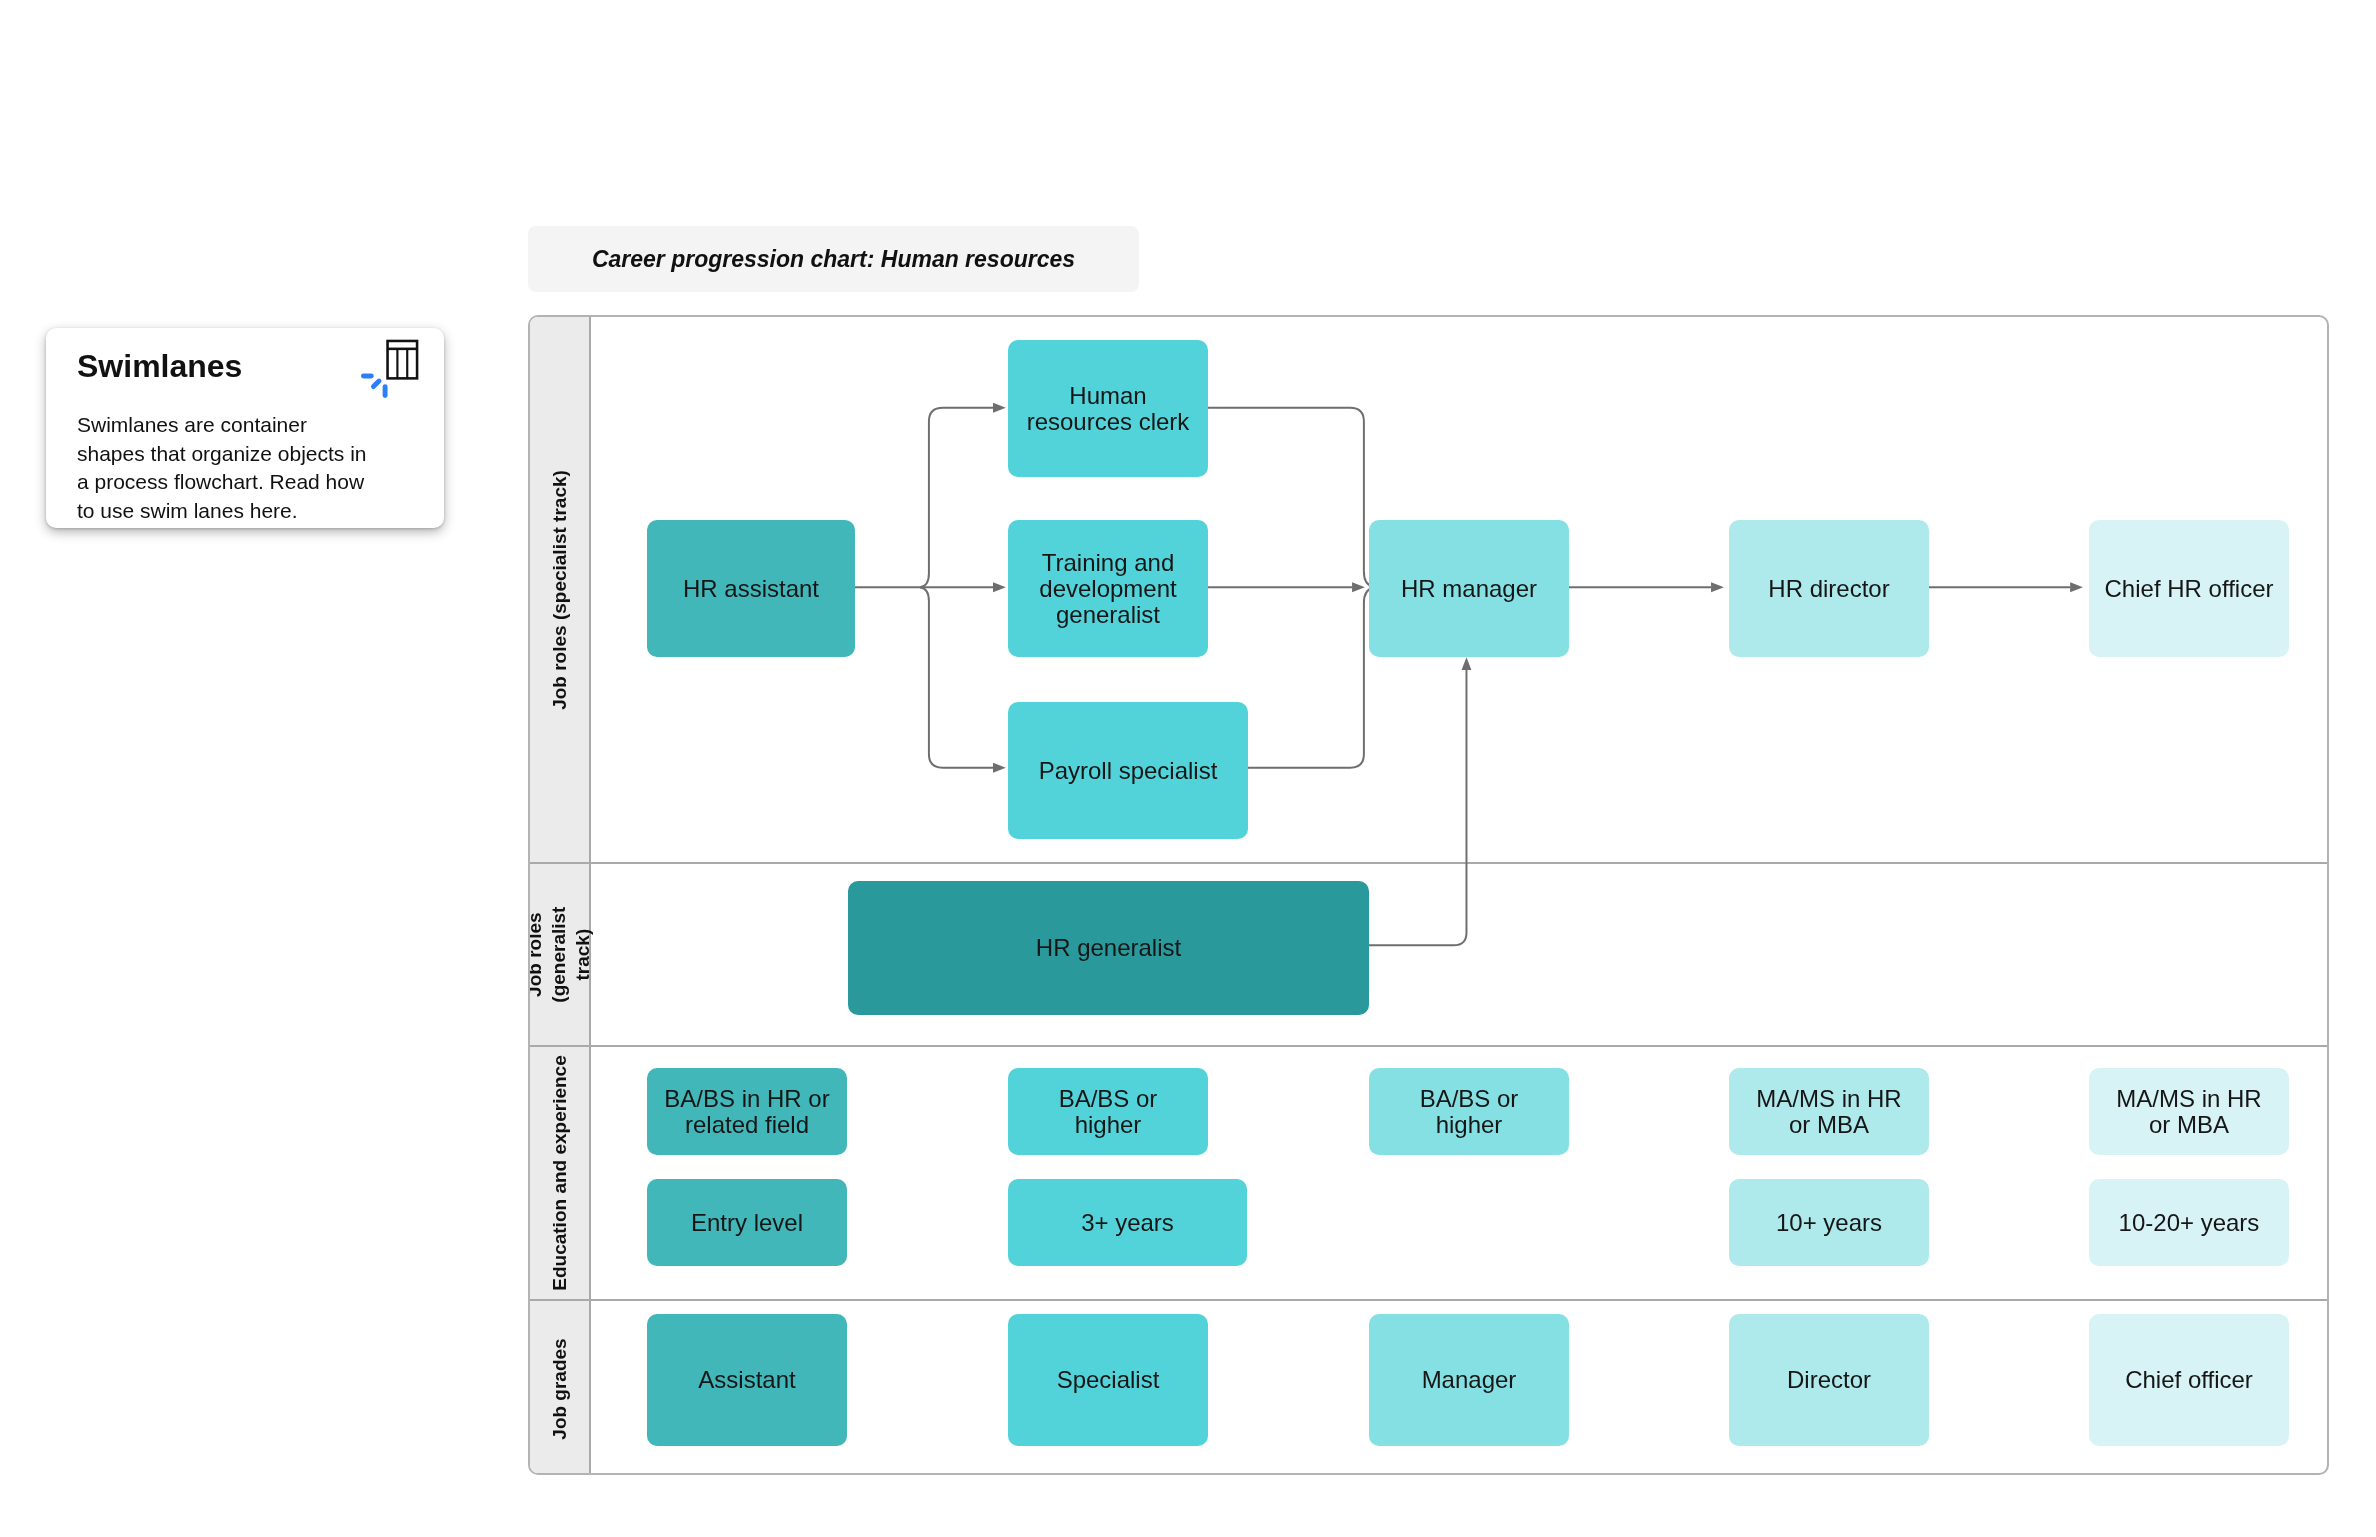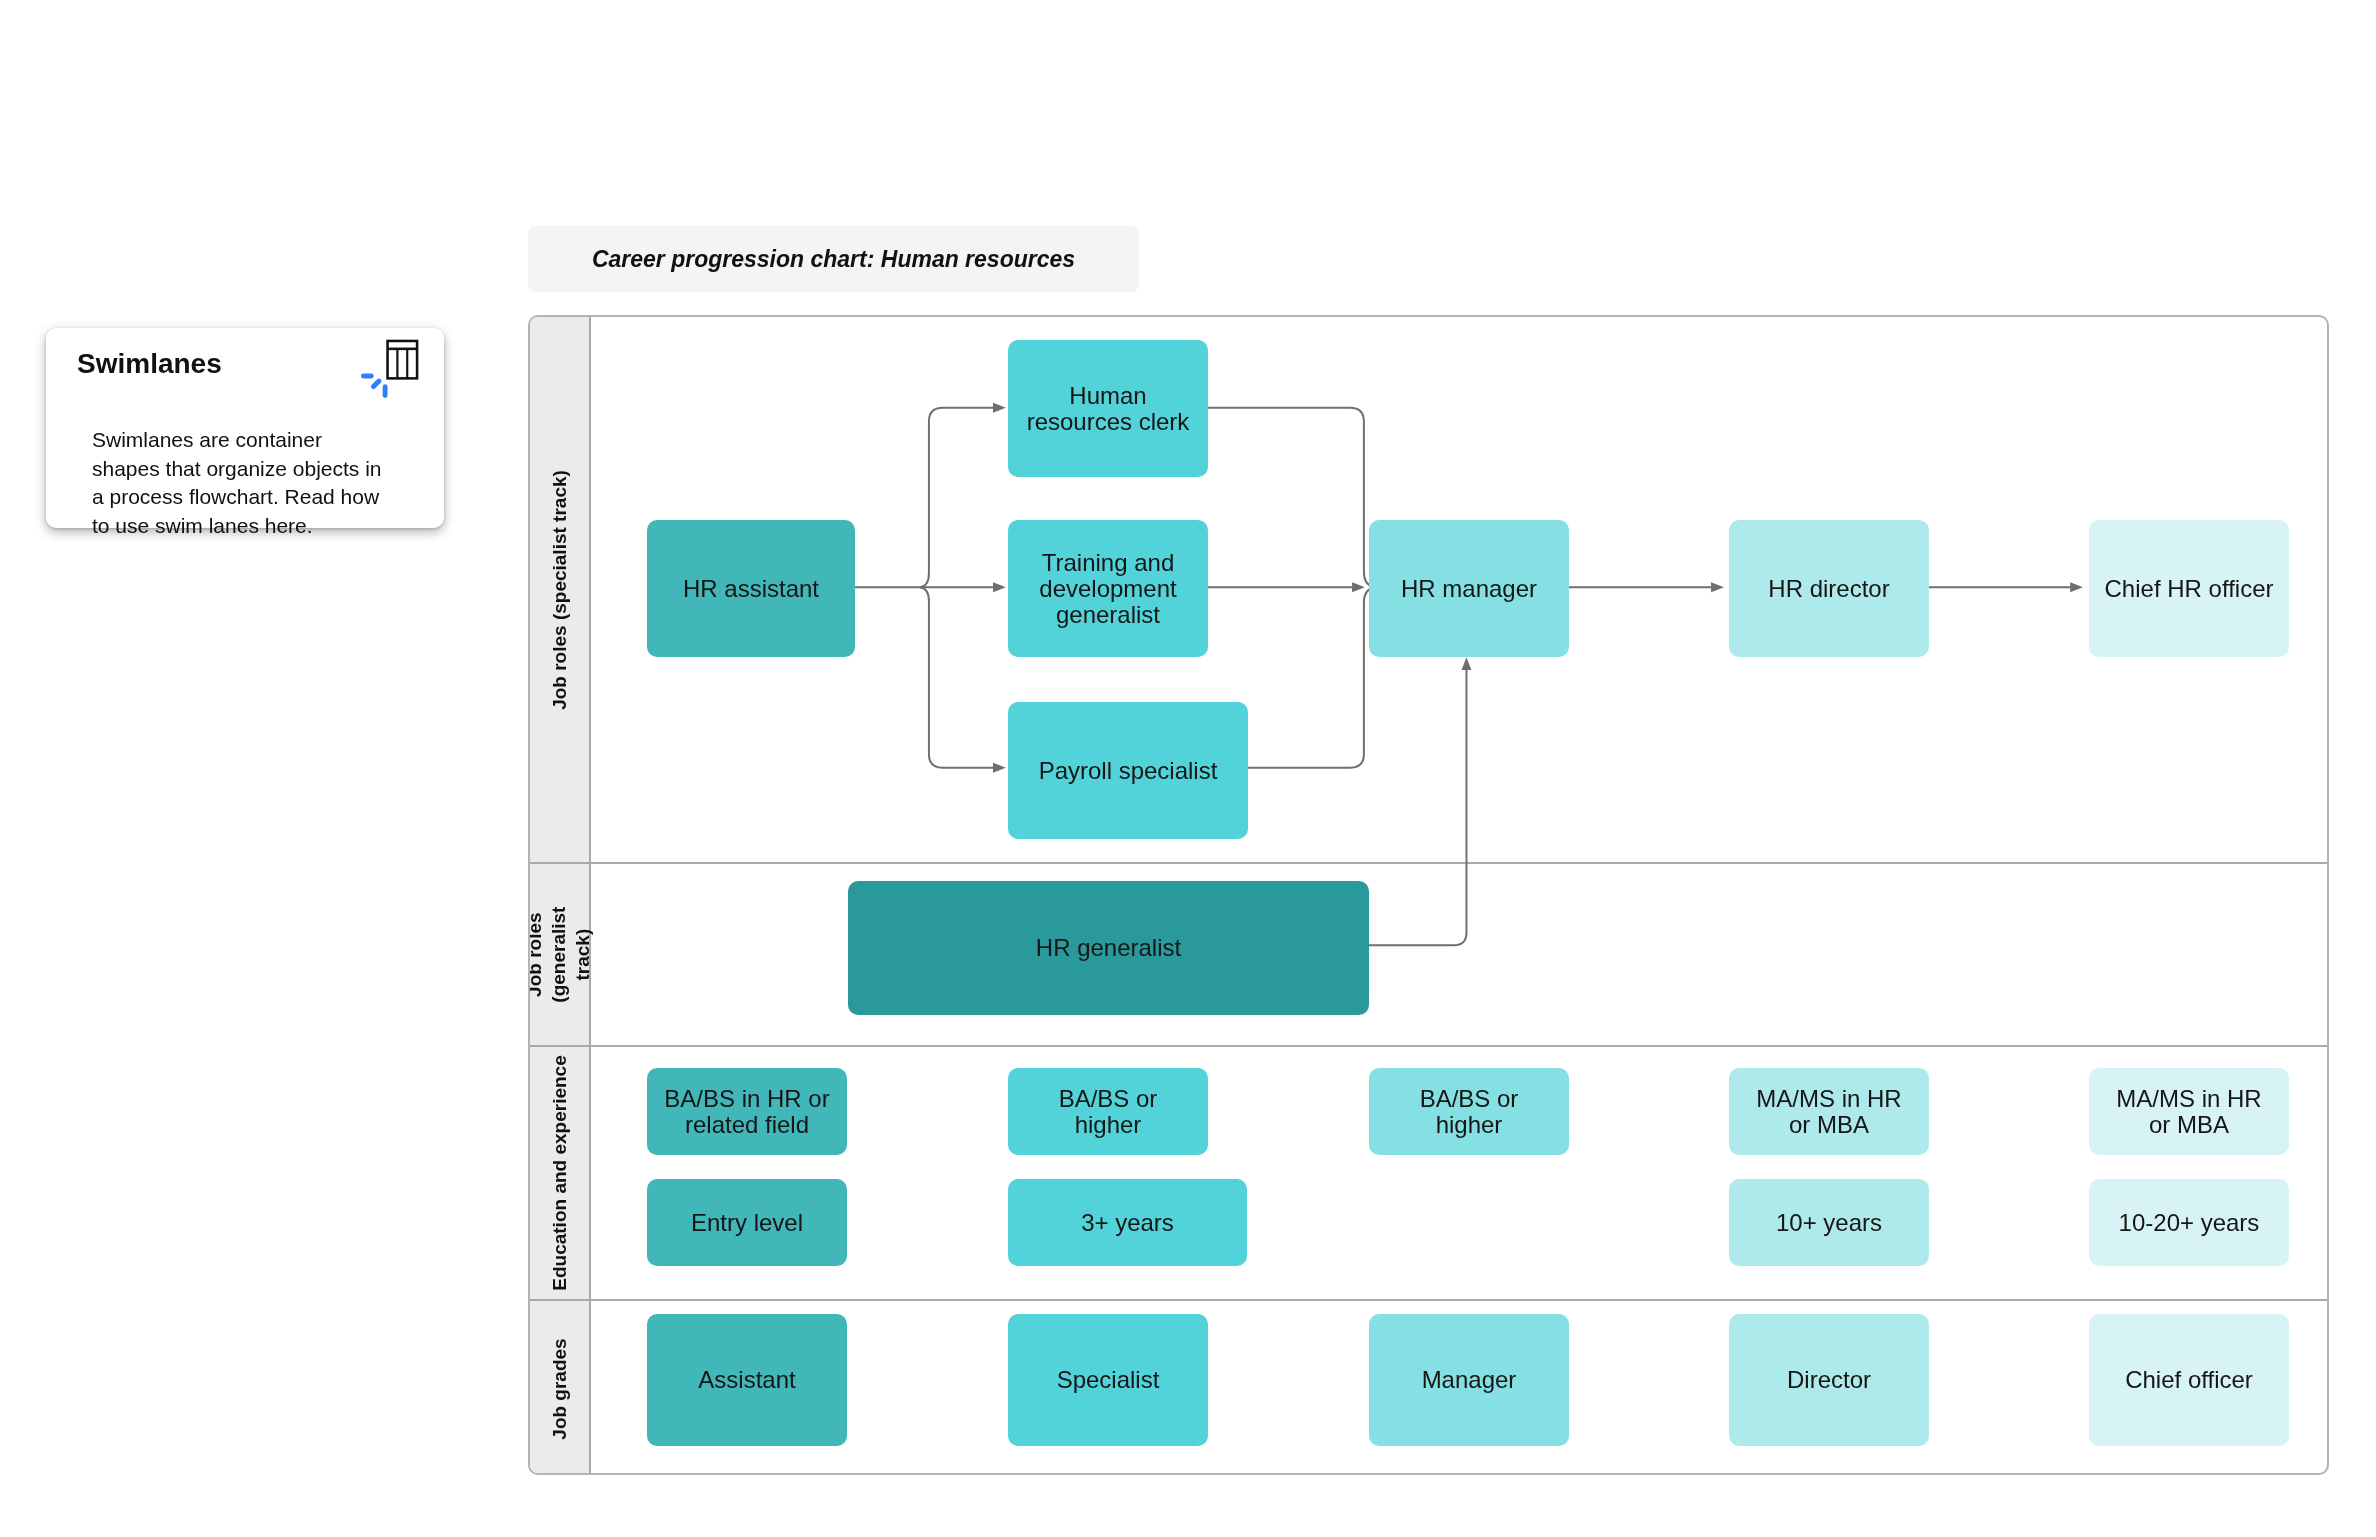--- a/index.html
+++ b/index.html
@@ -3,22 +3,22 @@
 <meta charset="utf-8">
 <style>
   html,body{margin:0;padding:0;background:#ffffff;}
   .page{position:relative;width:2376px;height:1538px;background:#ffffff;
         font-family:"Liberation Sans",sans-serif;color:#1b1b1b;overflow:hidden;}
 
   
   .card{position:absolute;left:46px;top:328px;width:398px;height:200px;
         background:#ffffff;border-radius:10px;
         box-shadow:0 4px 12px rgba(0,0,0,0.30),0 1px 3px rgba(0,0,0,0.18);}
-  .card h2{margin:0;position:absolute;left:31px;top:20px;font-size:28px;font-weight:bold;color:#111;}
-  .card p{margin:15px;position:absolute;left:31px;top:83px;width:302px;
+  .card h2{margin:0;position:absolute;left:31px;top:20px;font-size:32px;font-weight:bold;color:#111;}
+  .card p{margin:0;position:absolute;left:31px;top:83px;width:302px;
           font-size:21px;line-height:1.36;color:#111;}
   .card-icon{position:absolute;right:22px;top:10px;width:63px;height:65px;}
 
   
   .chart-title{position:absolute;left:528px;top:226px;width:611px;height:66px;
                background:#f4f4f4;border-radius:8px;display:flex;align-items:center;justify-content:center;}
   .chart-title span{font-size:23px;font-weight:bold;font-style:italic;color:#111;}
 
   
   .diagram{position:absolute;left:528px;top:315px;width:1801px;height:1160px;

